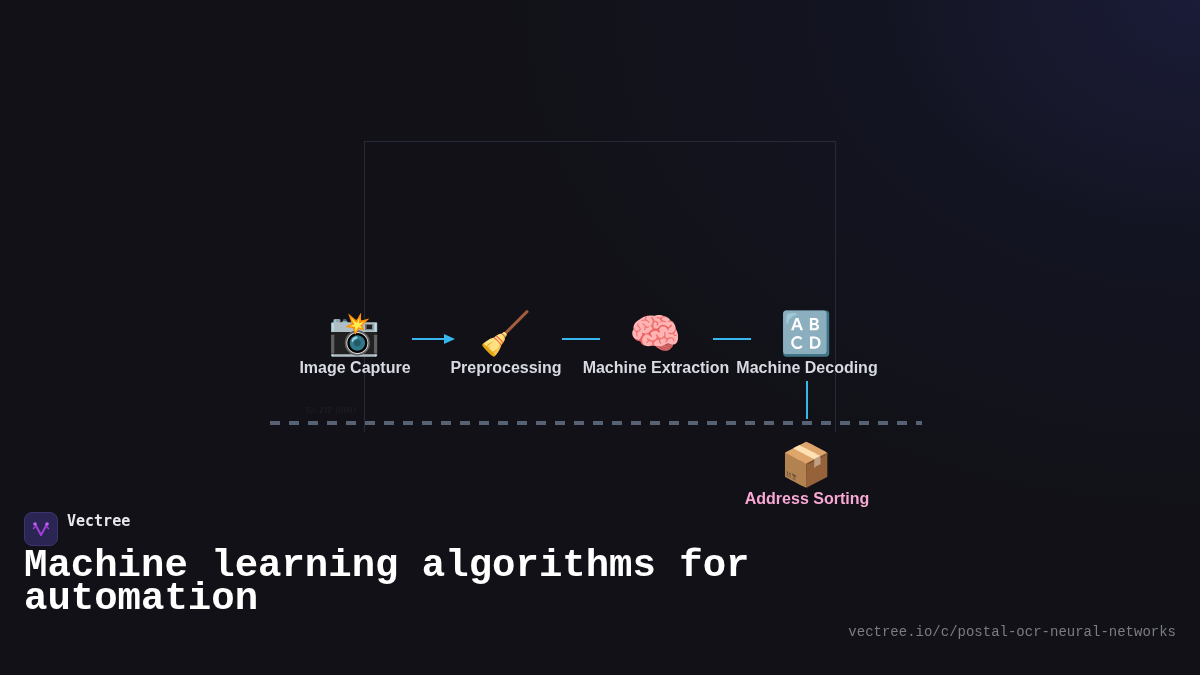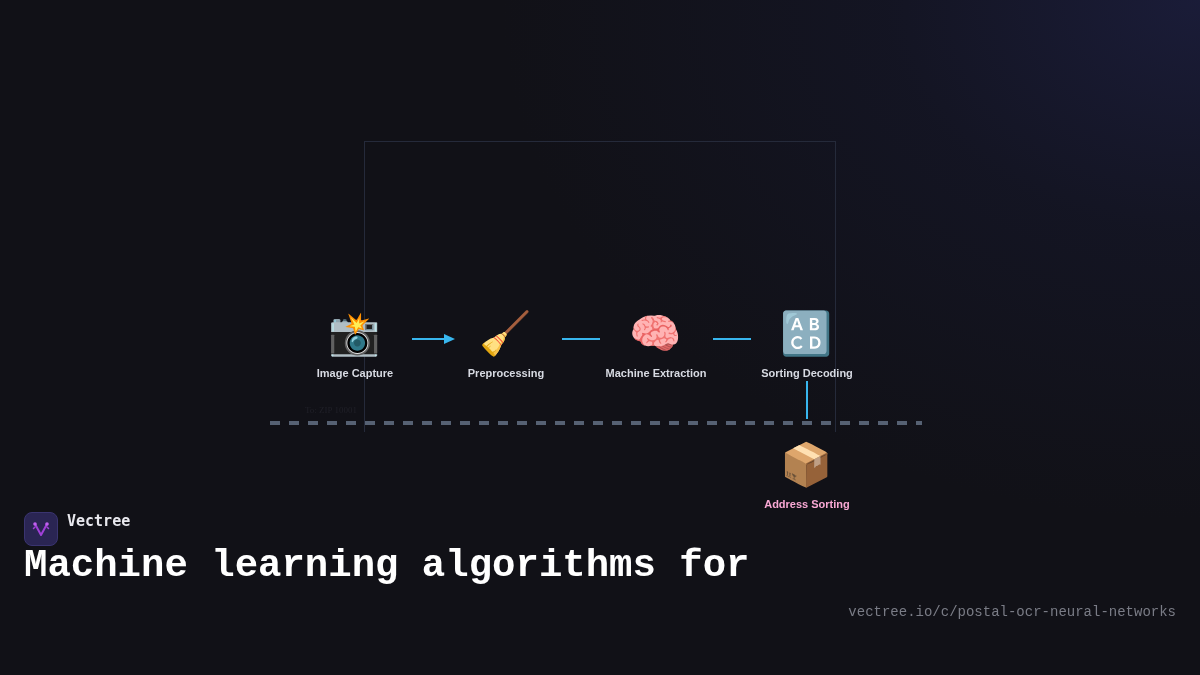--- a/index.html
+++ b/index.html
@@ -18,22 +18,22 @@
       border: 1px solid #252a3a; border-bottom: none;
     }
     .node {
       position: absolute; width: 150px; text-align: center;
     }
     .node .icon {
       font-size: 42px; line-height: 50px; height: 50px;
       font-family: "DejaVu Sans", sans-serif;
     }
     .node .label {
-      margin-top: 8px;
-      font-size: 11px; font-weight: bold; color: #d7dae2;
+      margin-top: 0;
+      font-size: 16px; font-weight: bold; color: #d7dae2;
       white-space: nowrap;
     }
     .node.sub .label { color: #f9a8d4; }
     .edge { position: absolute; background: #38b6ee; }
     .arrowhead {
       position: absolute; width: 0; height: 0;
       border-top: 5px solid transparent; border-bottom: 5px solid transparent;
       border-left: 11px solid #38b6ee;
     }
     .dashed {
@@ -55,21 +55,21 @@
     .brand-name {
       margin-left: 9px; font-family: "DejaVu Sans Mono", monospace;
       font-weight: bold; font-size: 15px; color: #e8e8ee;
     }
     .title {
       position: absolute; left: 24px; top: 550px; width: 800px;
       font-family: "Liberation Mono", monospace; font-weight: bold;
       font-size: 39px; line-height: 33px; color: #ffffff; margin: 0;
     }
     .url {
-      position: absolute; right: 24px; top: 604px;
+      position: absolute; right: 24px; top: 624px;
       font-family: "Liberation Mono", monospace; font-size: 14px; color: #7a7c86;
     }
   </style>
 </head>
 <body>
 
 <div class="bg-glow"></div>
 
 <div class="frame"></div>
 
@@ -80,21 +80,21 @@
 <div class="node" style="left:431px; top:309px;">
   <div class="icon">🧹</div>
   <div class="label">Preprocessing</div>
 </div>
 <div class="node" style="left:581px; top:309px;">
   <div class="icon">🧠</div>
   <div class="label">Machine Extraction</div>
 </div>
 <div class="node" style="left:732px; top:309px;">
   <div class="icon">🔠</div>
-  <div class="label">Sorting Decoding</div>
+  <div class="label">Machine Decoding</div>
 </div>
 <div class="node sub" style="left:732px; top:440px;">
   <div class="icon">📦</div>
   <div class="label">Address Sorting</div>
 </div>
 
 <div class="edge" style="left:412px; top:338px; width:34px; height:2px;"></div>
 <div class="arrowhead" style="left:444px; top:334px;"></div>
 <div class="edge" style="left:562px; top:338px; width:38px; height:2px;"></div>
 <div class="edge" style="left:713px; top:338px; width:38px; height:2px;"></div>
@@ -110,15 +110,16 @@
       <circle cx="4" cy="5" r="1.8" fill="#c060f0"></circle>
       <circle cx="16" cy="5" r="1.8" fill="#c060f0"></circle>
       <path d="M4 8 L2.5 9.5 M16 8 L17.5 9.5" stroke="#a040d8" stroke-width="1.5" stroke-linecap="round"></path>
     </svg>
   </div>
   <span class="brand-name">Vectree</span>
 </div>
 
 <h1 class="title">
   <div>Machine learning algorithms for</div>
+  <div>automation</div>
 </h1>
 
 <div class="url">vectree.io/c/postal-ocr-neural-networks</div>
 
 </body></html>

